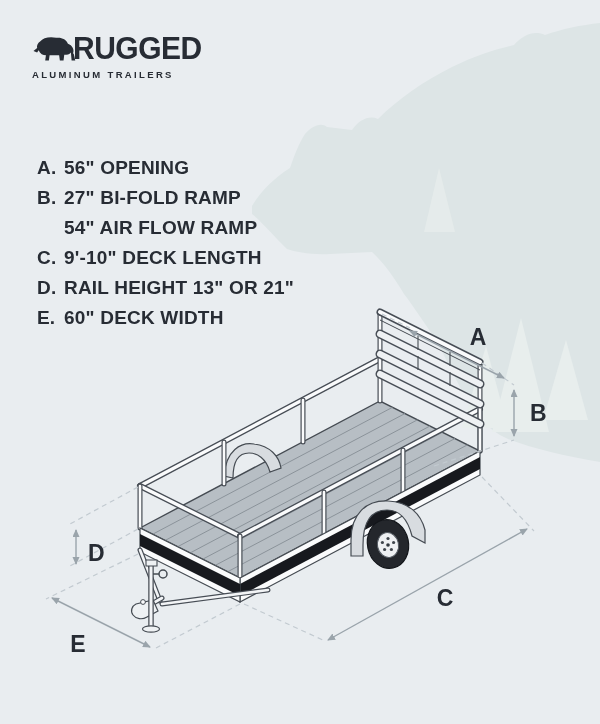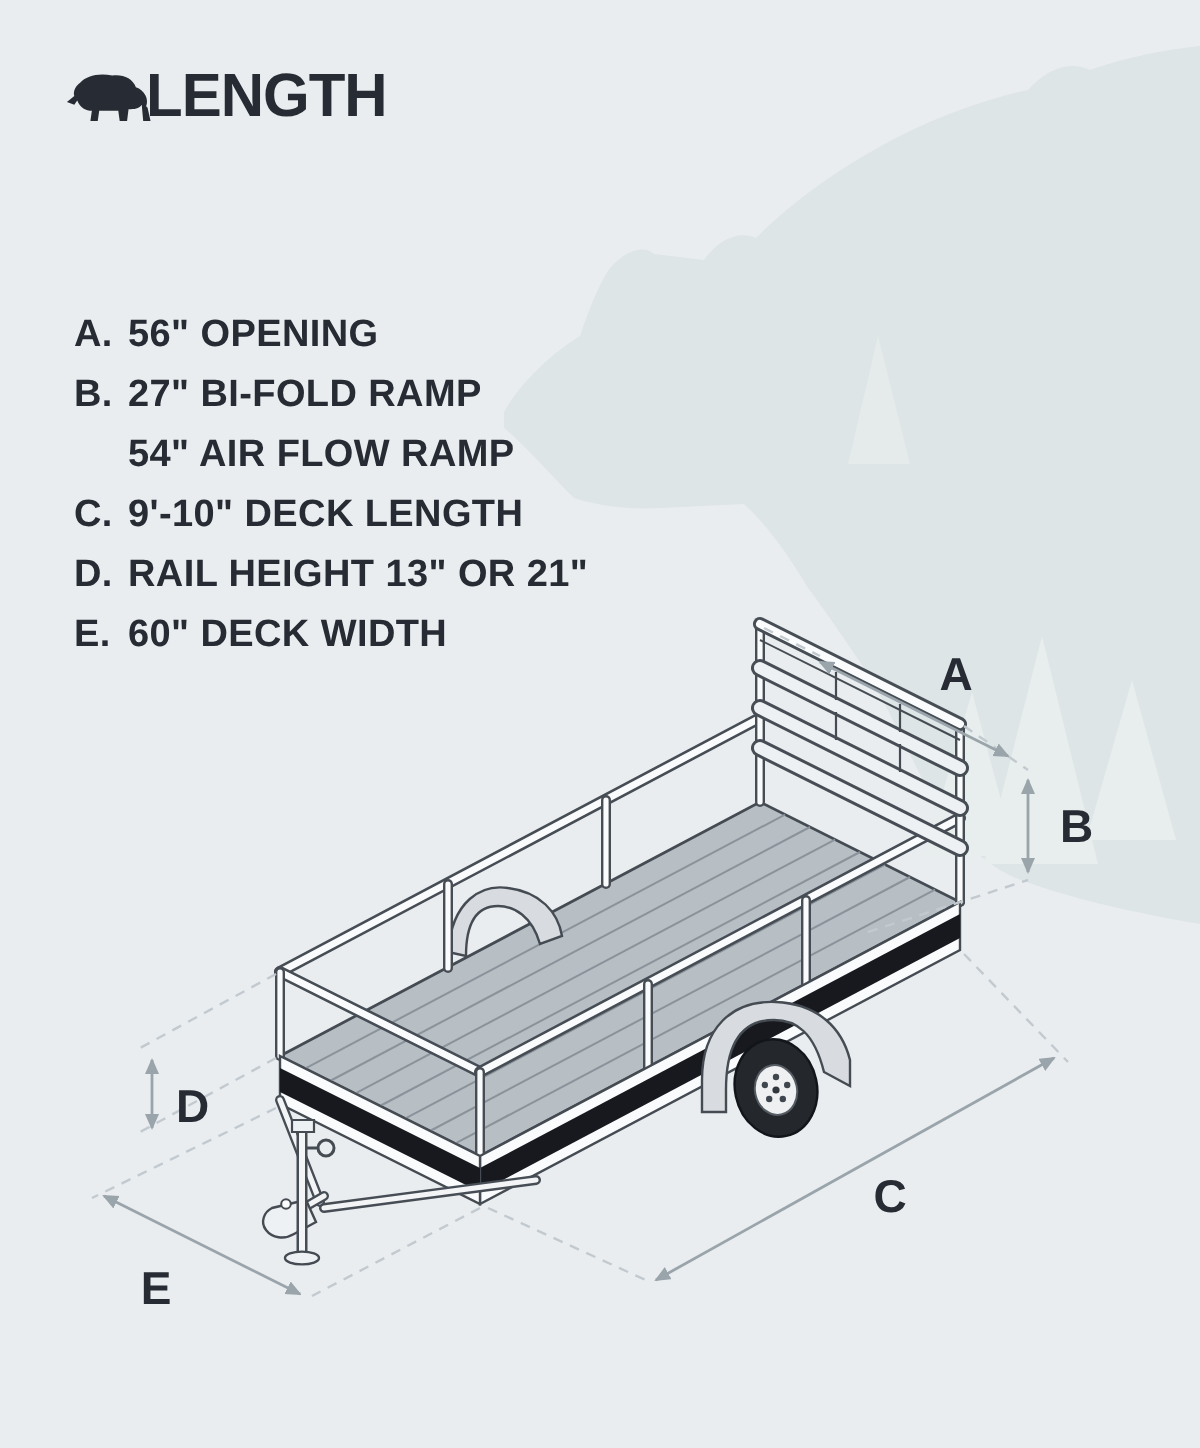--- a/index.html
+++ b/index.html
@@ -77,22 +77,23 @@
   <div class="logo">
     <div class="logo-row">
       <svg class="bear-icon" viewBox="0 0 60 38">
         <g transform="scale(-1,1) translate(-60,0)" fill="#272c34">
           <path d="M4 24 C2 19 5 13 11 11 C13 5 20 2 27 3 C36 1 45 3 49 8
                    C52 10 54 14 53 17 L58 21 L53 23 L51 20
                    C49 25 45 27 41 27 L42 34 L37 34 L36 27 L23 27 L22 34 L17 34 L16 26
                    C12 26 9 26 7 23 L6 34 L1 34 L3 25 Z"></path>
         </g>
       </svg>
-      <div class="brand-name">LENGTH</div>
-    </div>
+      <div class="brand-name">RUGGED</div>
+    </div>
+    <div class="brand-tagline">ALUMINUM TRAILERS</div>
   </div>
 
   <div class="specs">
     <div class="spec-row">
       <span class="spec-letter">A.</span>
       <span class="spec-text">56" OPENING</span>
     </div>
     <div class="spec-row">
       <span class="spec-letter">B.</span>
       <span class="spec-text">27" BI-FOLD RAMP</span>

